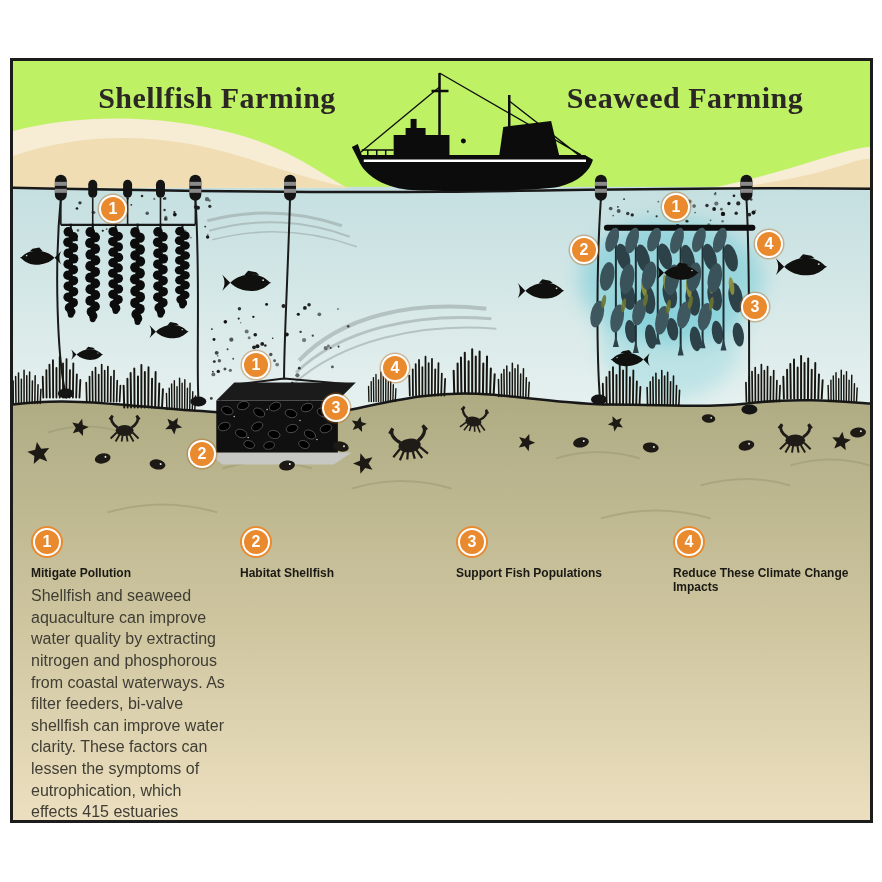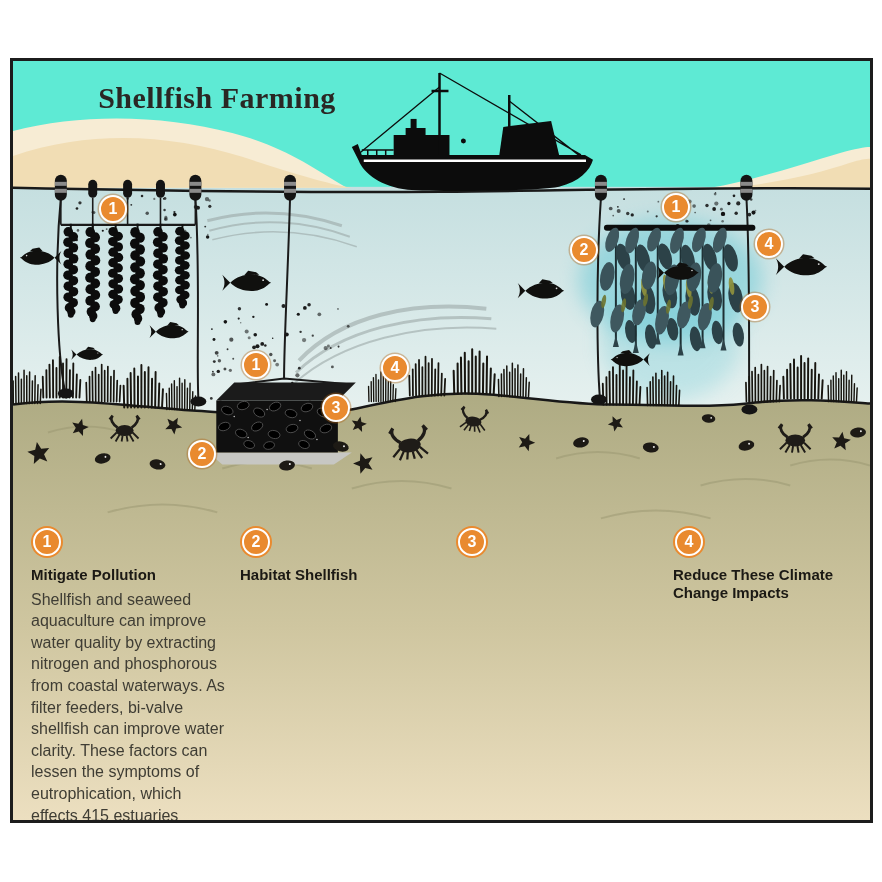--- a/index.html
+++ b/index.html
@@ -1,31 +1,31 @@
 <!DOCTYPE html>
 <html><head>
 <meta charset="utf-8">
 <style>
   html,body{margin:0;padding:0;background:#fff;}
   body{width:882px;height:882px;position:relative;font-family:"Liberation Sans",sans-serif;}
   .frame{position:absolute;left:10px;top:58px;width:863px;height:765px;box-sizing:border-box;
-         border:3px solid #1c1c1c;background:#5eead4;overflow:hidden;}
+         border:3px solid #1c1c1c;background:#bef264;overflow:hidden;}
   .scene{position:absolute;left:0;top:0;width:857px;height:759px;}
   .title{position:absolute;top:20px;font-family:"Liberation Serif",serif;font-size:30px;
          font-weight:600;color:#2a2724;letter-spacing:.5px;text-align:center;}
   #title-left{left:28px;width:352px;}
   #title-right{left:498px;width:348px;}
   .marker{position:absolute;width:28px;height:28px;border-radius:50%;background:#e98a2f;
           border:2px solid #fff;box-shadow:0 0 0 1.5px rgba(176,101,23,.4);
           color:#fff;font:700 16px/24px "Liberation Sans",sans-serif;text-align:center;box-sizing:border-box;}
   .panel{position:absolute;top:465px;}
   .badge{width:28px;height:28px;border-radius:50%;background:#e98a2f;border:2px solid #fff;
          box-shadow:0 0 0 2px #e98a2f;color:#fff;font:700 16px/24px "Liberation Sans",sans-serif;
          text-align:center;box-sizing:border-box;margin:2px 0 0 2px;}
-  .panel h3{margin:10px 0 5px 0;font-size:15px;line-height:1.18;color:#1b1914;font-weight:700;}
+  .panel h3{margin:10px 0 5px 0;font-size:12px;line-height:1.18;color:#1b1914;font-weight:700;}
   .panel p{margin:0;font-size:16px;line-height:1.35;color:#3f3d34;}
   #panel-1{left:18px;width:200px;} #panel-2{left:227px;width:206px;}
   #panel-3{left:443px;width:208px;} #panel-4{left:660px;width:193px;}
 </style>
 </head>
 <body>
 
 <div class="frame">
 
   <svg class="scene" viewBox="0 0 860 760" preserveAspectRatio="none">
@@ -449,20 +449,21 @@
       <rect x="399" y="58" width="6" height="10" fill="#0c0c0c"></rect>
       <path d="M428,94 L428,12 M420,30 L437,30 M498,94 L498,34" stroke="#0c0c0c" stroke-width="2.5" fill="none"></path>
       <path d="M428,12 L570,94 M428,26 L348,92 M498,40 L570,96" stroke="#0c0c0c" stroke-width="1.3" fill="none"></path>
       <path d="M488,94 L492,66 L540,60 L548,94 Z" fill="#0c0c0c"></path>
       <path d="M350,89 L382,89 M356,89 L356,94 M365,89 L365,94 M374,89 L374,94" stroke="#0c0c0c" stroke-width="1.5" fill="none"></path>
       <circle cx="452" cy="80" r="2.5" fill="#0c0c0c"></circle>
     </g>
   </svg>
 
   <div class="title" id="title-left">Shellfish Farming</div>
+  <div class="title" id="title-right">Seaweed Farming</div>
 
   <div class="marker" style="left:86px;top:134px">1</div>
   <div class="marker" style="left:229px;top:290px">1</div>
   <div class="marker" style="left:175px;top:379px">2</div>
   <div class="marker" style="left:309px;top:333px">3</div>
   <div class="marker" style="left:368px;top:293px">4</div>
   <div class="marker" style="left:649px;top:132px">1</div>
   <div class="marker" style="left:557px;top:175px">2</div>
   <div class="marker" style="left:742px;top:169px">4</div>
   <div class="marker" style="left:728px;top:232px">3</div>
@@ -471,18 +472,19 @@
     <div class="badge">1</div>
     <h3>Mitigate Pollution</h3>
     <p>Shellfish and seaweed aquaculture can improve water quality by extracting nitrogen and phosphorous from coastal waterways. As filter feeders, bi-valve shellfish can improve water clarity. These factors can lessen the symptoms of eutrophication, which effects 415 estuaries worldwide.</p>
   </div>
   <div class="panel" id="panel-2">
     <div class="badge">2</div>
     <h3>Habitat Shellfish</h3>
   </div>
   <div class="panel" id="panel-3">
     <div class="badge">3</div>
+    <h3>Support Fish Populations</h3>
   </div>
   <div class="panel" id="panel-4">
     <div class="badge">4</div>
     <h3>Reduce These Climate Change Impacts</h3>
   </div>
 </div>
 
 </body></html>

